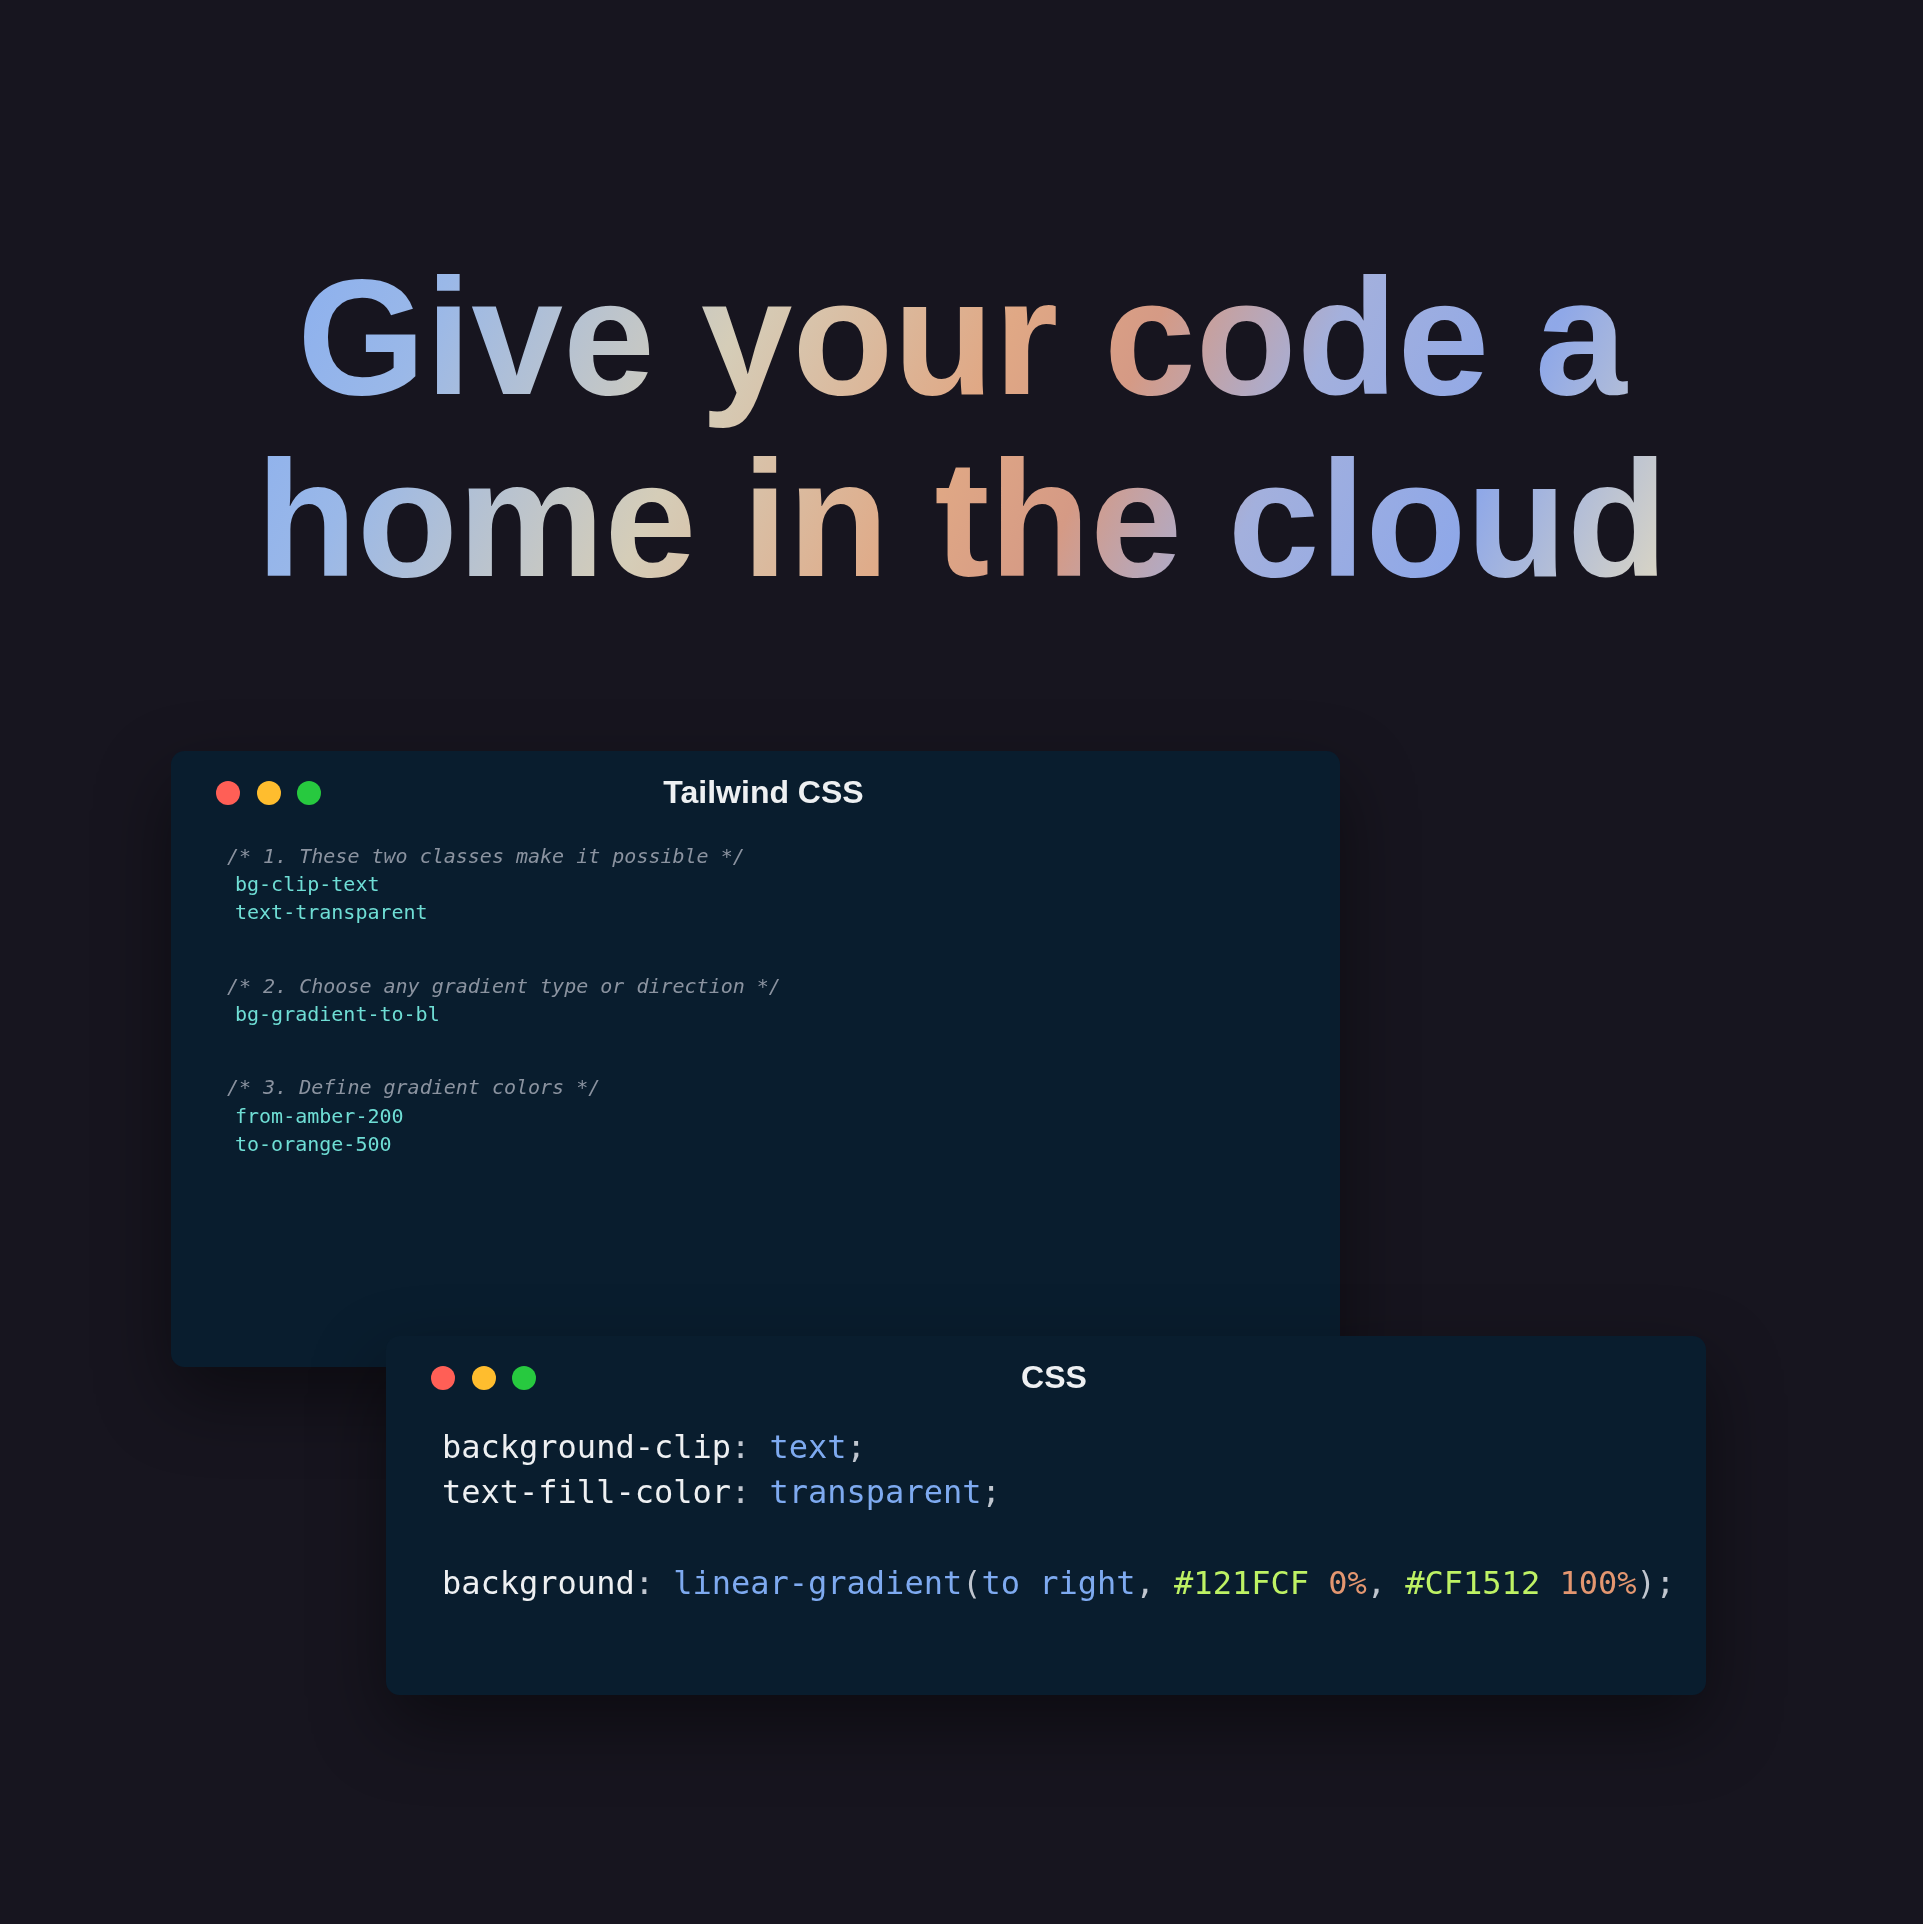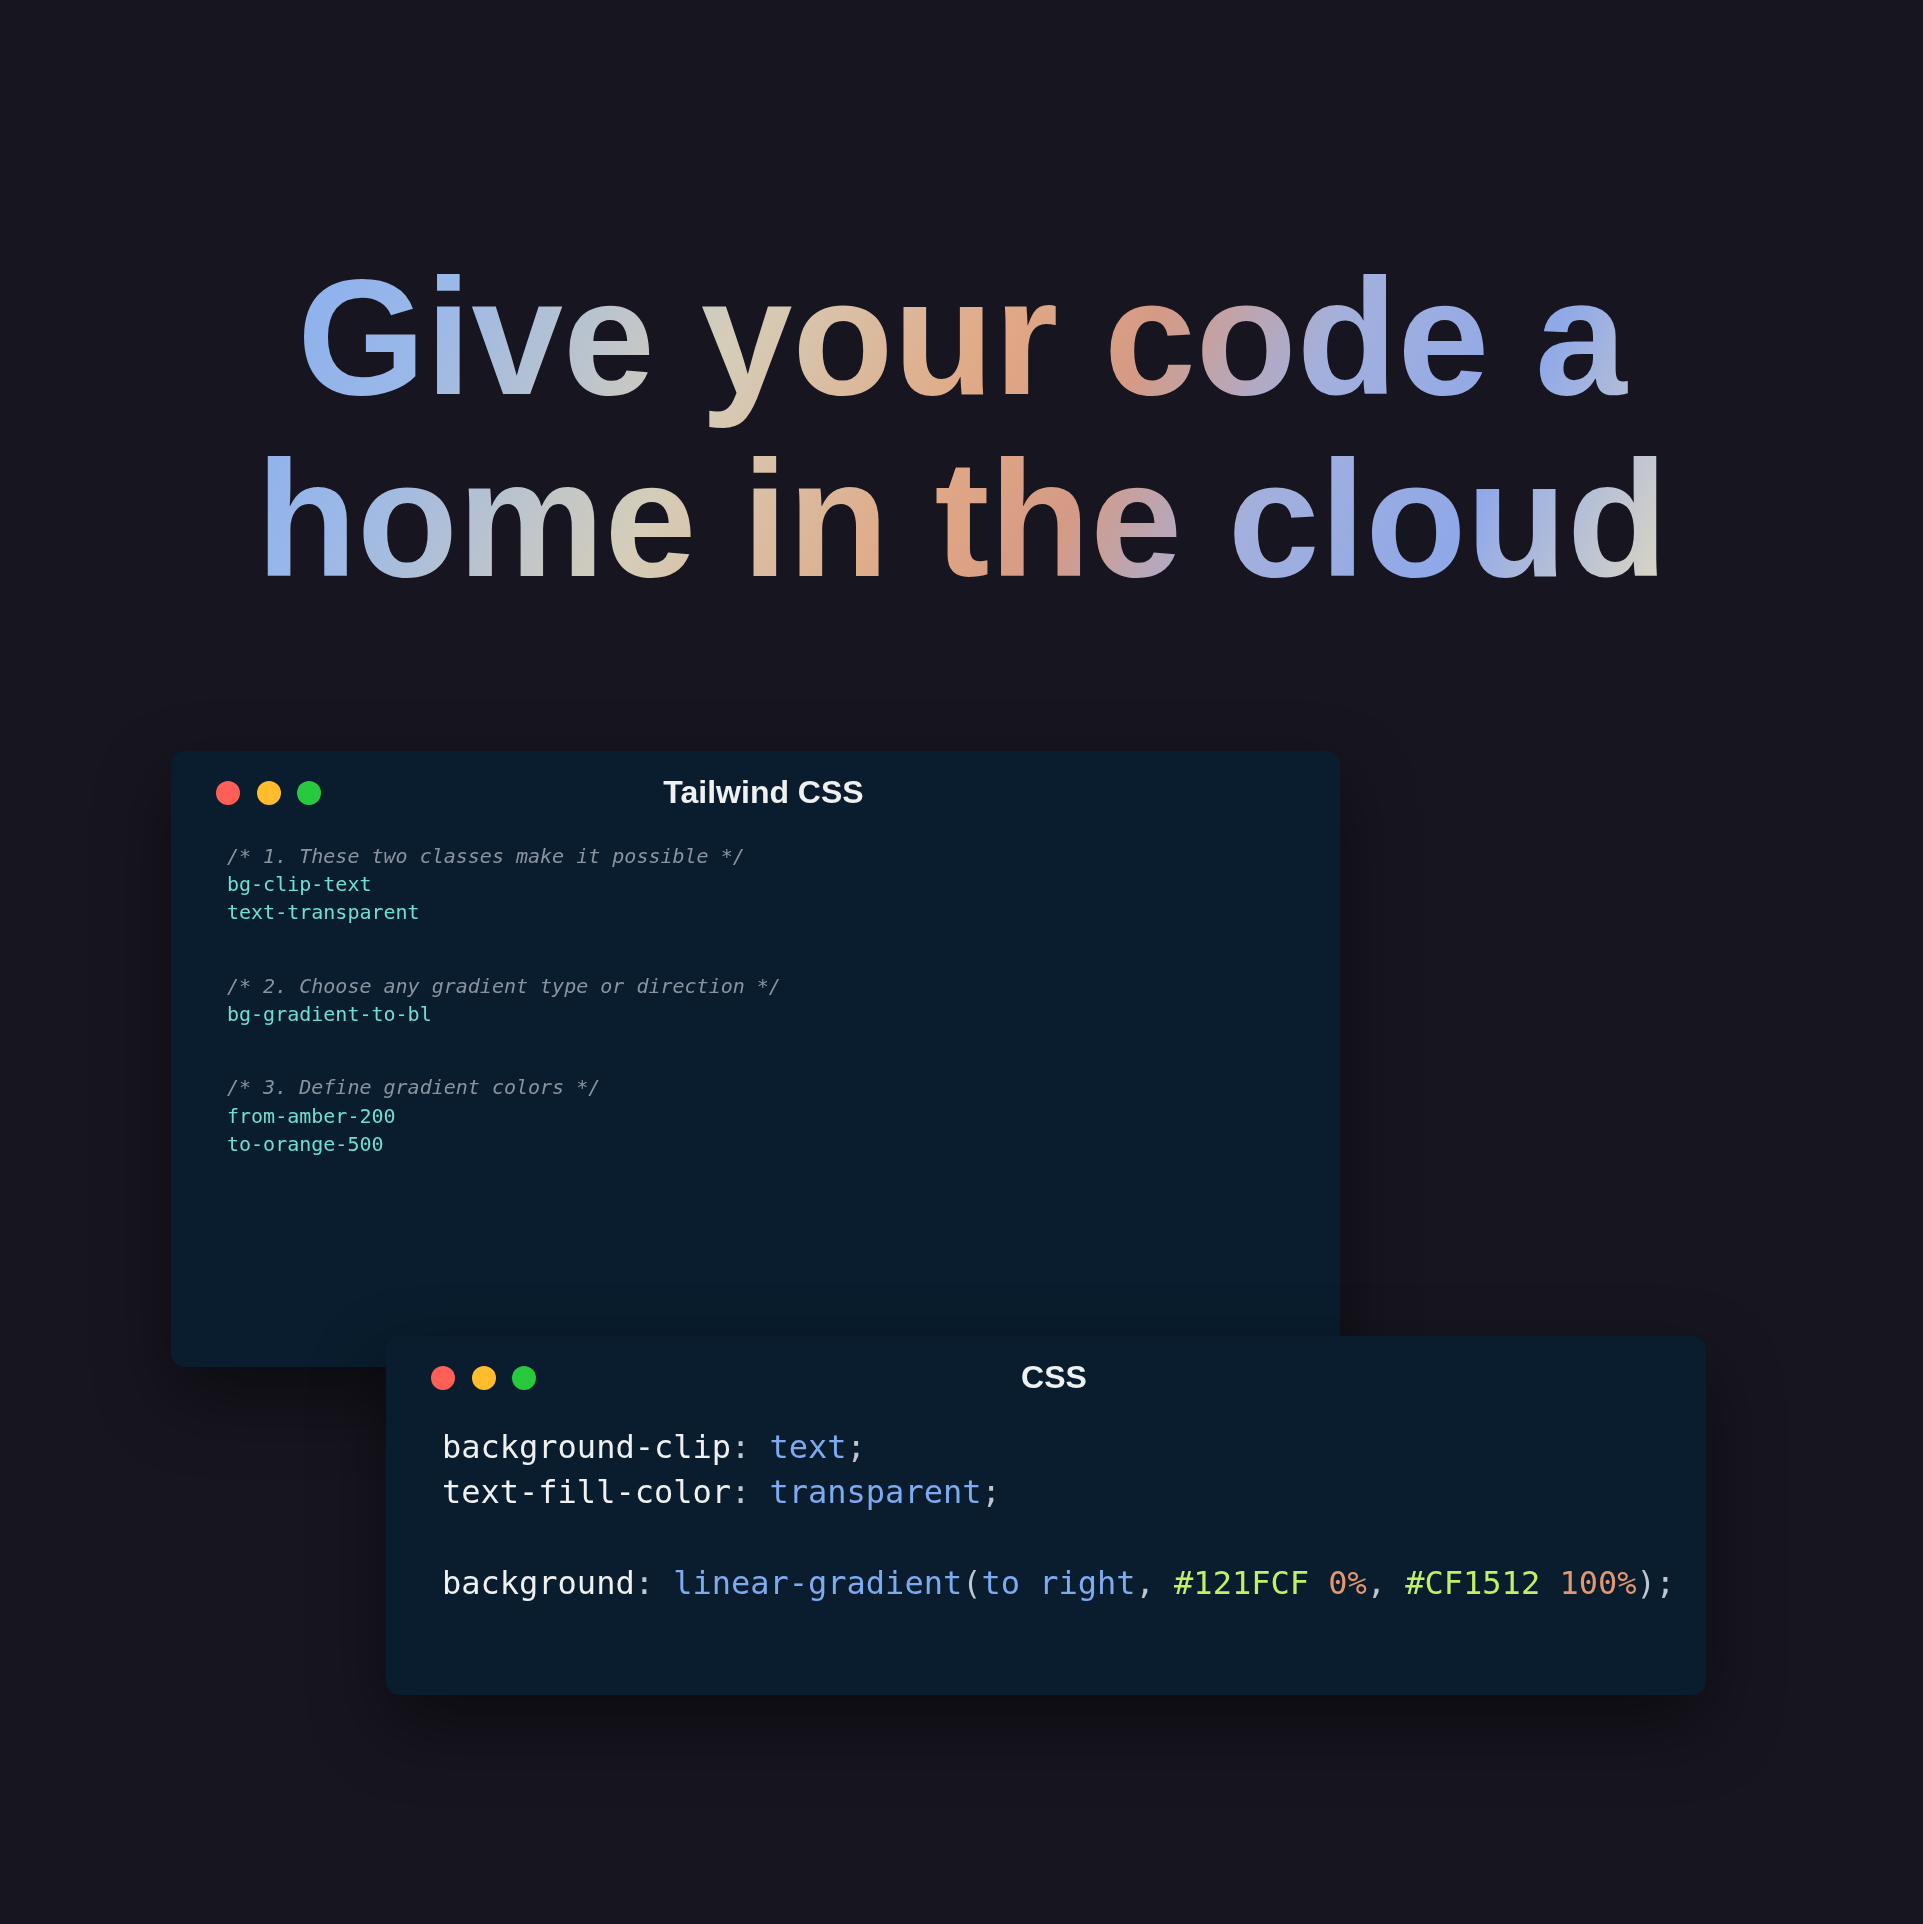--- a/index.html
+++ b/index.html
@@ -111,20 +111,21 @@
       white-space: pre;
     }
 
     .tok-comment {
       color: #8b93a0;
       font-style: italic;
     }
 
     .tok-tw {
       color: #6fded5;
+      margin-left: 8px;
     }
 
     .blank-line {
       height: 45px;
     }
 
     .tok-prop { color: #eef0f2; }
     .tok-punct { color: #c0c6cf; }
     .tok-value { color: #7eaaf0; }
     .tok-fn { color: #7eaaf0; margin-top: 17px; }

